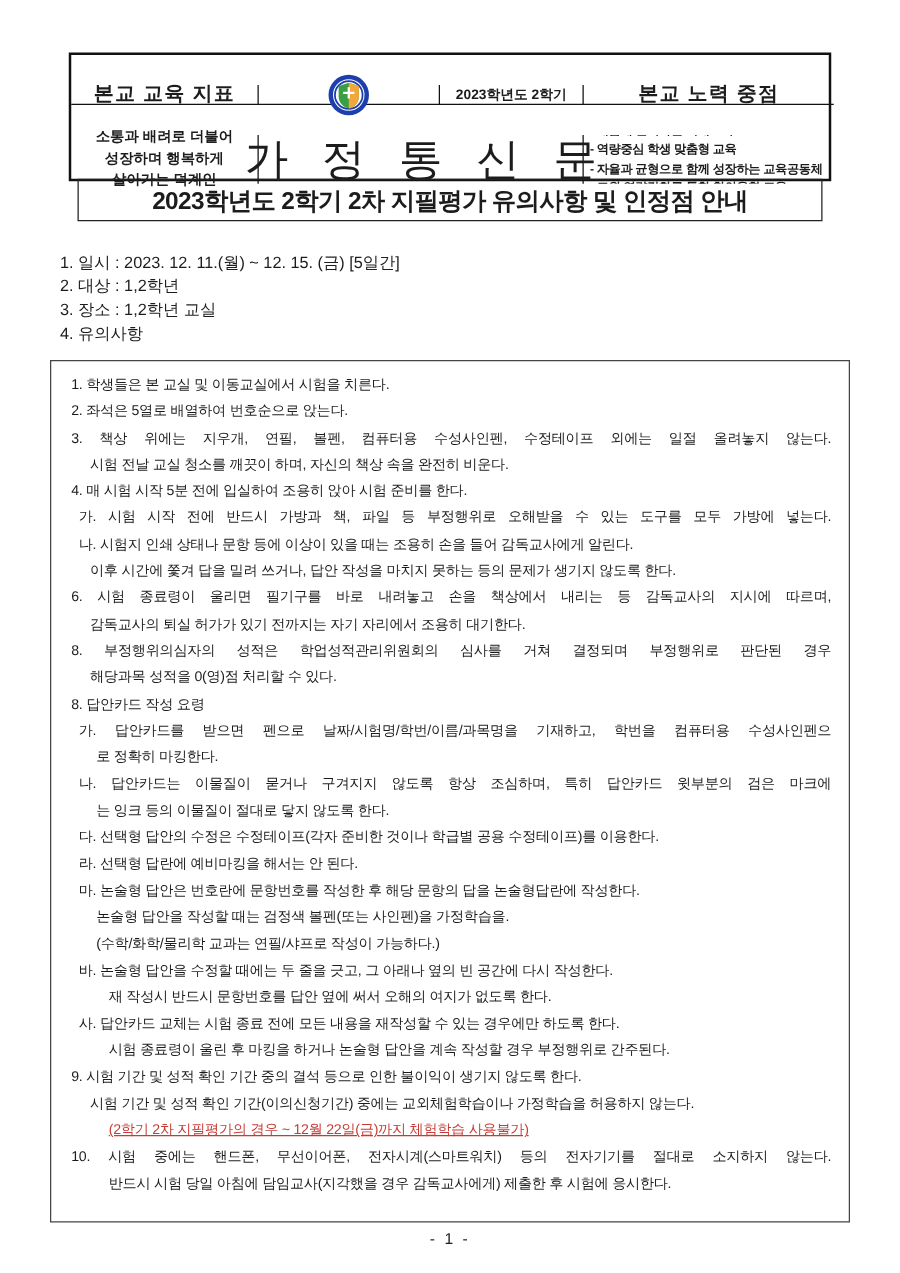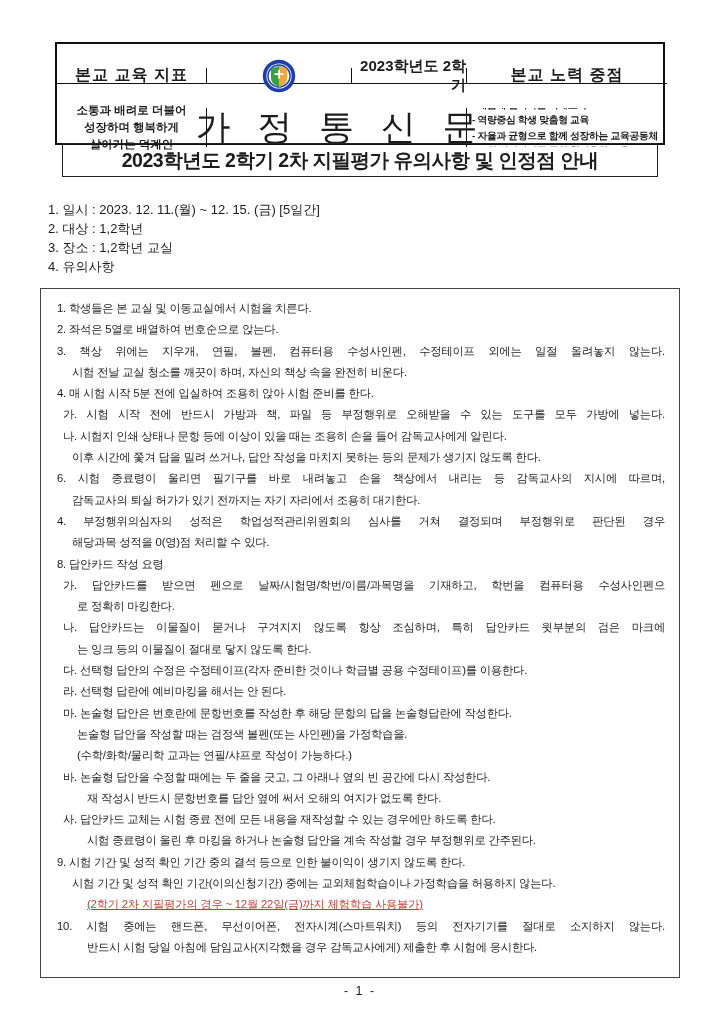--- a/index.html
+++ b/index.html
@@ -15,21 +15,21 @@
     position:absolute; left:55px; top:42px; width:610px; height:103px;
     display:grid; grid-template-columns:150px 145px 115px 200px;
     grid-template-rows:40px 63px;
     border:2px solid #111;
   }
   .cell { border-right:1.5px solid #111; border-bottom:1.5px solid #111;
           display:flex; align-items:center; justify-content:center;margin-top:24px; }
   .cell.last-col { border-right:none; }
   .cell.last-row { border-bottom:none; }
   .mh-title { font-weight:bold; font-size:16px; letter-spacing:1px; }
-  .mh-sem { font-weight:bold; font-size:15px;text-align:right; }
+  .mh-sem { font-weight:bold; font-size:11px; }
   .motto { flex-direction:column; font-weight:bold; font-size:11.5px; line-height:17px; text-align:center; }
   .news-title {
     grid-column:2 / span 2; grid-row:2;
     font-family:"Liberation Serif","DejaVu Serif",serif;
     font-weight:normal; font-size:35px; letter-spacing:9px; text-indent:9px;
     white-space:nowrap;
   }
   .focus { flex-direction:column; align-items:flex-start; justify-content:center;
            padding:3px 2px 3px 5px; overflow:hidden; }
   .focus-item { font-weight:bold; font-size:9.8px; line-height:15.5px;
@@ -127,21 +127,21 @@
   <div class="gline lv-n">1. 학생들은 본 교실 및 이동교실에서 시험을 치른다.</div>
       <div class="gline lv-n">2. 좌석은 5열로 배열하여 번호순으로 앉는다.</div>
       <div class="gline lv-n b j">3. 책상 위에는 지우개, 연필, 볼펜, 컴퓨터용 수성사인펜, 수정테이프 외에는 일절 올려놓지 않는다.</div>
       <div class="gline lv-nc">시험 전날 교실 청소를 깨끗이 하며, 자신의 책상 속을 완전히 비운다.</div>
       <div class="gline lv-n">4. 매 시험 시작 5분 전에 입실하여 조용히 앉아 시험 준비를 한다.</div>
       <div class="gline lv-s j">가. 시험 시작 전에 반드시 가방과 책, 파일 등 부정행위로 오해받을 수 있는 도구를 모두 가방에 넣는다.</div>
       <div class="gline lv-s">나. 시험지 인쇄 상태나 문항 등에 이상이 있을 때는 조용히 손을 들어 감독교사에게 알린다.</div>
       <div class="gline lv-nc">이후 시간에 쫓겨 답을 밀려 쓰거나, 답안 작성을 마치지 못하는 등의 문제가 생기지 않도록 한다.</div>
       <div class="gline lv-n j">6. 시험 종료령이 울리면 필기구를 바로 내려놓고 손을 책상에서 내리는 등 감독교사의 지시에 따르며,</div>
       <div class="gline lv-nc">감독교사의 퇴실 허가가 있기 전까지는 자기 자리에서 조용히 대기한다.</div>
-      <div class="gline lv-n b j">4. 부정행위의심자의 성적은 학업성적관리위원회의 심사를 거쳐 결정되며 부정행위로 판단된 경우</div>
+      <div class="gline lv-n b j">8. 부정행위의심자의 성적은 학업성적관리위원회의 심사를 거쳐 결정되며 부정행위로 판단된 경우</div>
       <div class="gline lv-nc b">해당과목 성적을 0(영)점 처리할 수 있다.</div>
       <div class="gline lv-n">8. 답안카드 작성 요령</div>
       <div class="gline lv-s j">가. 답안카드를 받으면 펜으로 날짜/시험명/학번/이름/과목명을 기재하고, 학번을 컴퓨터용 수성사인펜으</div>
       <div class="gline lv-sc">로 정확히 마킹한다.</div>
       <div class="gline lv-s j">나. 답안카드는 이물질이 묻거나 구겨지지 않도록 항상 조심하며, 특히 답안카드 윗부분의 검은 마크에</div>
       <div class="gline lv-sc">는 잉크 등의 이물질이 절대로 닿지 않도록 한다.</div>
       <div class="gline lv-s">다. 선택형 답안의 수정은 수정테이프(각자 준비한 것이나 학급별 공용 수정테이프)를 이용한다.</div>
       <div class="gline lv-s">라. 선택형 답란에 예비마킹을 해서는 안 된다.</div>
       <div class="gline lv-s">마. 논술형 답안은 번호란에 문항번호를 작성한 후 해당 문항의 답을 논술형답란에 작성한다.</div>
       <div class="gline lv-sc">논술형 답안을 작성할 때는 검정색 볼펜(또는 사인펜)을 가정학습을.</div>

